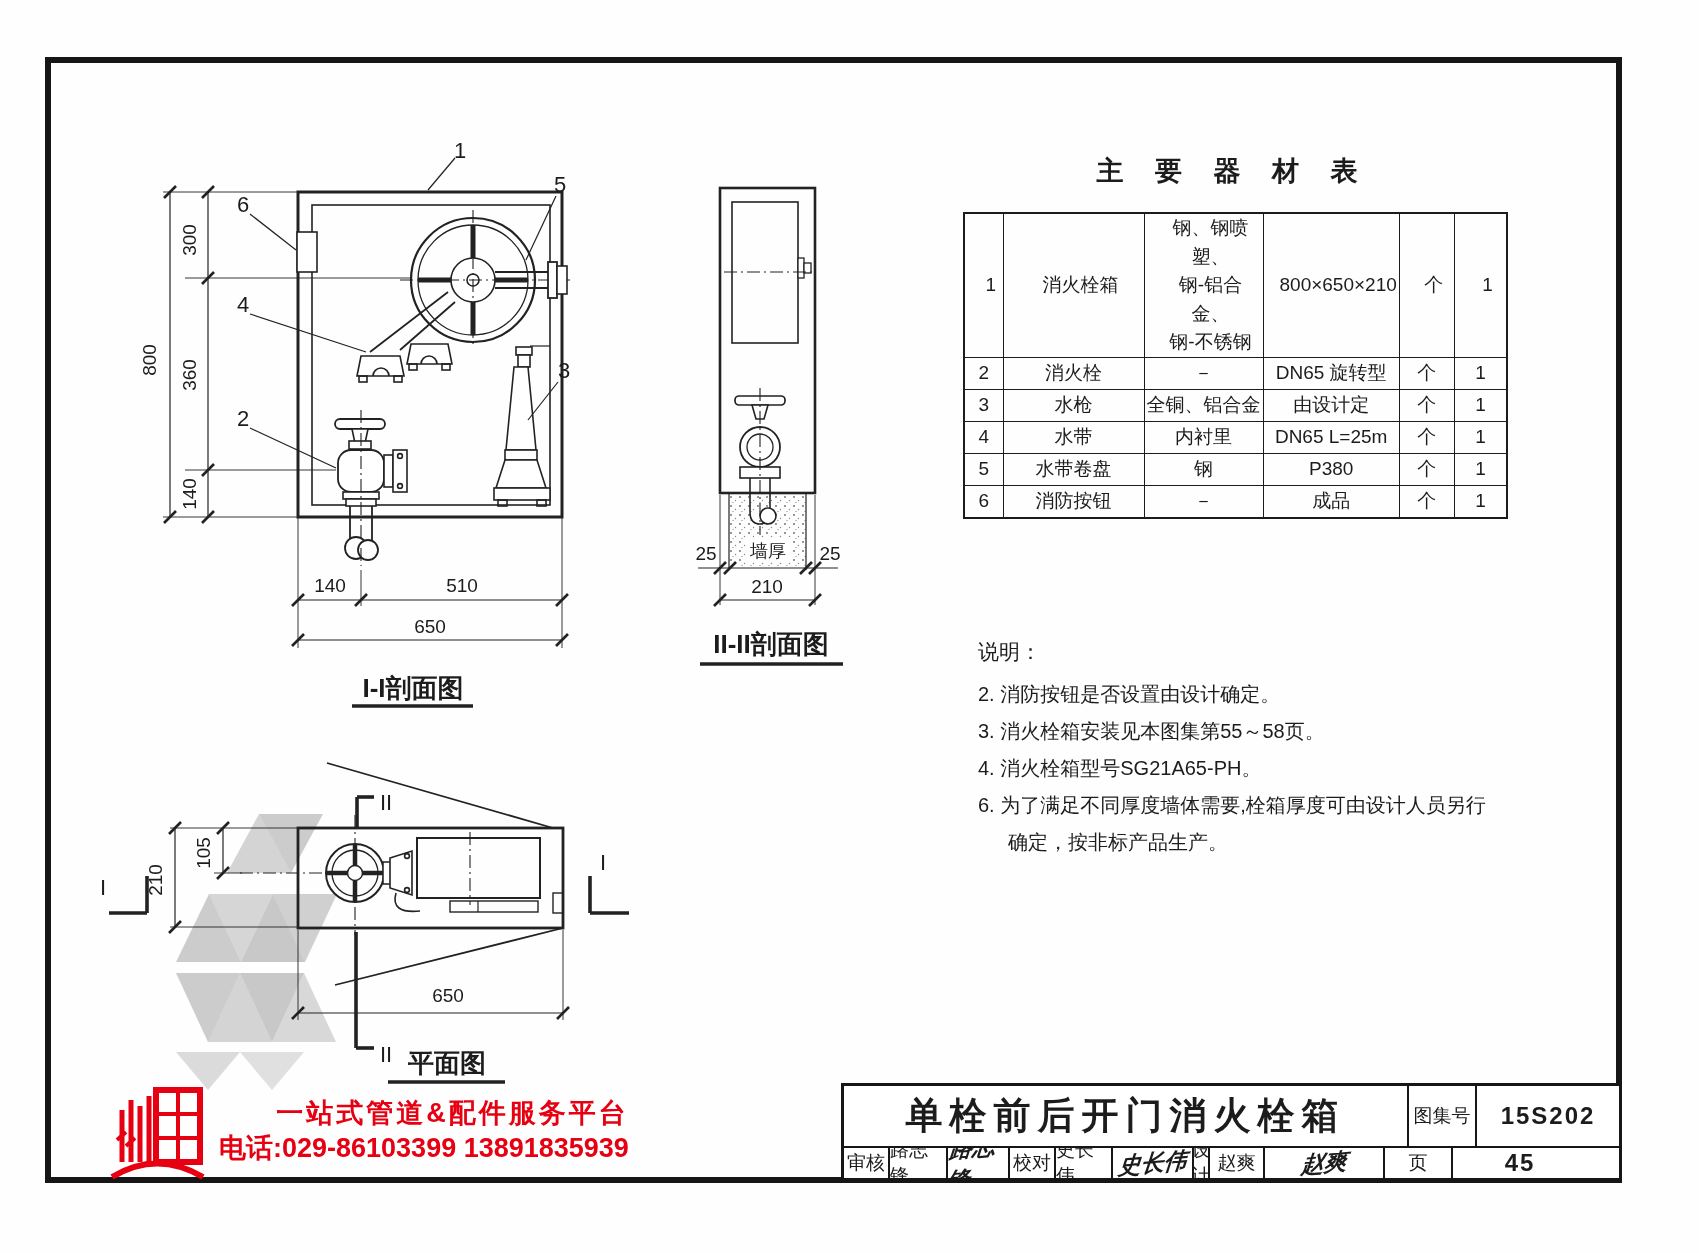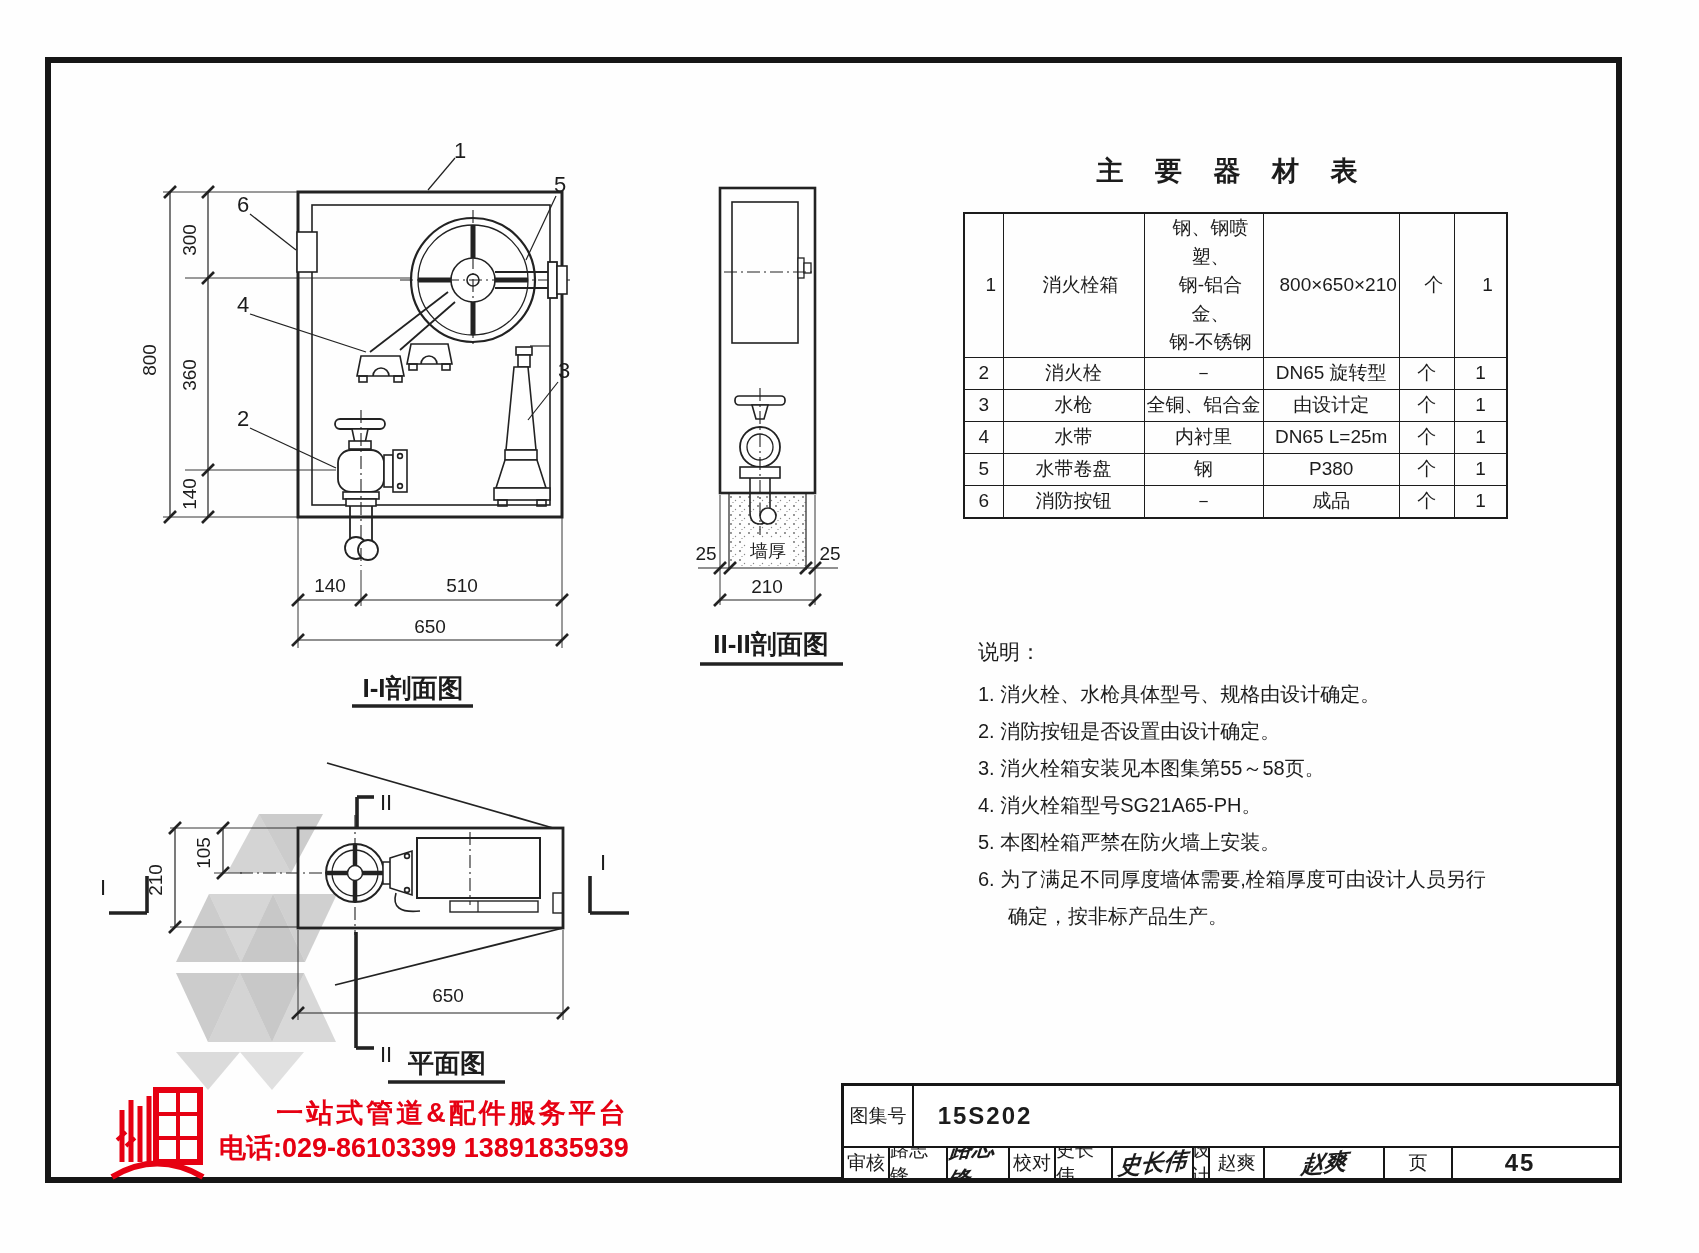--- a/index.html
+++ b/index.html
@@ -371,30 +371,31 @@
       <td>－</td>
       <td>成品</td>
       <td>个</td>
       <td>1</td>
     </tr>
   </tbody>
     </table>
 
   <div class="notes">
     <div class="notes-title">说明：</div>
-    <div class="note">1.  消火栓、水枪具体型号、规格由设计确定。</div>
     <div class="note">2.  消防按钮是否设置由设计确定。</div>
     <div class="note">3.  消火栓箱安装见本图集第55～58页。</div>
     <div class="note">4.  消火栓箱型号SG21A65-PH。</div>
-    <div class="note">5.  本图栓箱严禁在防火墙上安装。</div>
     <div class="note">6.  为了满足不同厚度墙体需要,栓箱厚度可由设计人员另行确定，按非标产品生产。</div>
   </div>
 
   <div class="tblock">
     <div class="tb-row tb-r1">
+      <div class="tb-cell" style="width:563px">
+        <span class="tb-title">单栓前后开门消火栓箱</span>
+      </div>
       <div class="tb-cell tb-small" style="width:68px">图集号</div>
       <div class="tb-cell tb-no" style="width:144px">15S202</div>
     </div>
     <div class="tb-row tb-r2">
       <div class="tb-cell tb-small" style="width:44px">审核</div>
       <div class="tb-cell tb-small" style="width:58px">路志锋</div>
       <div class="tb-cell" style="width:62px">
           <span class="sig">路志锋</span>
         </div>
       <div class="tb-cell tb-small" style="width:46px">校对</div>

